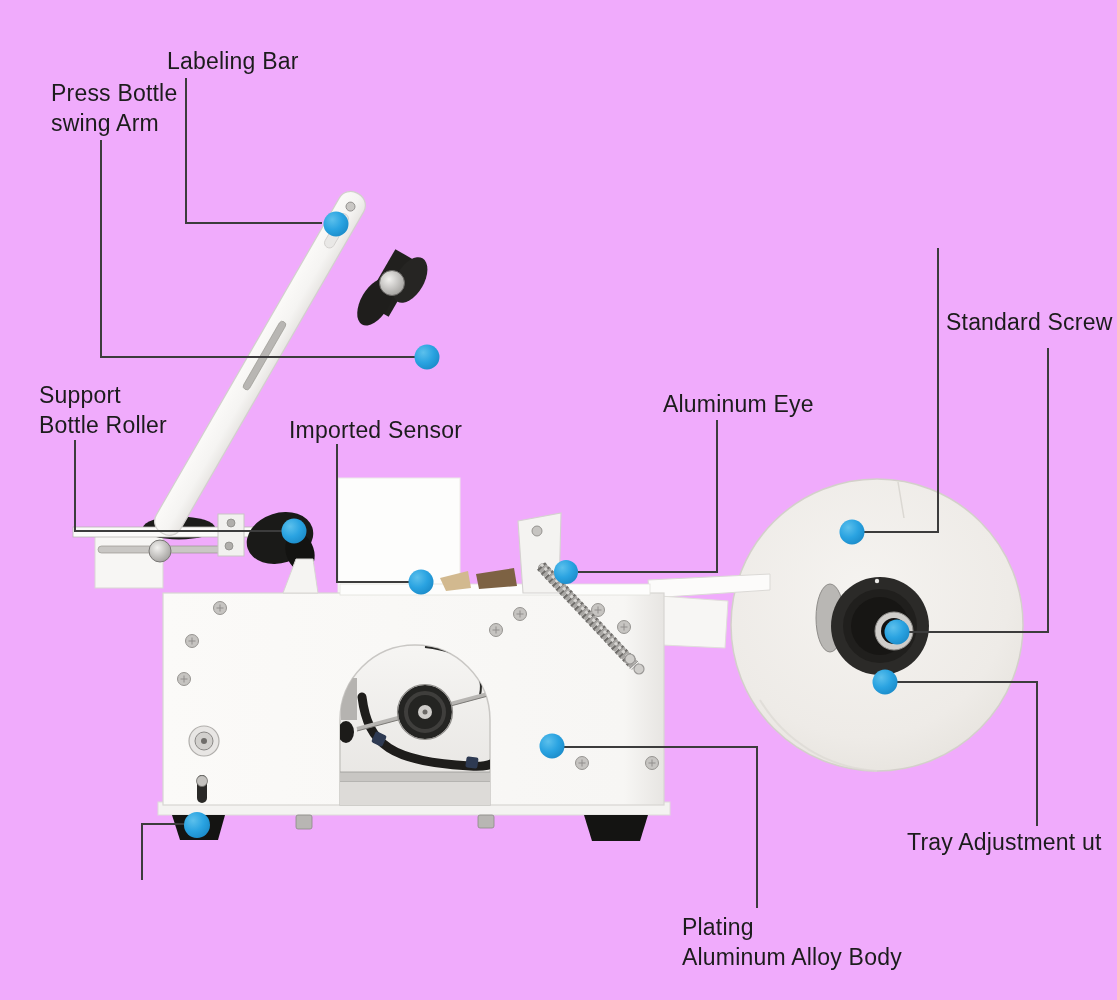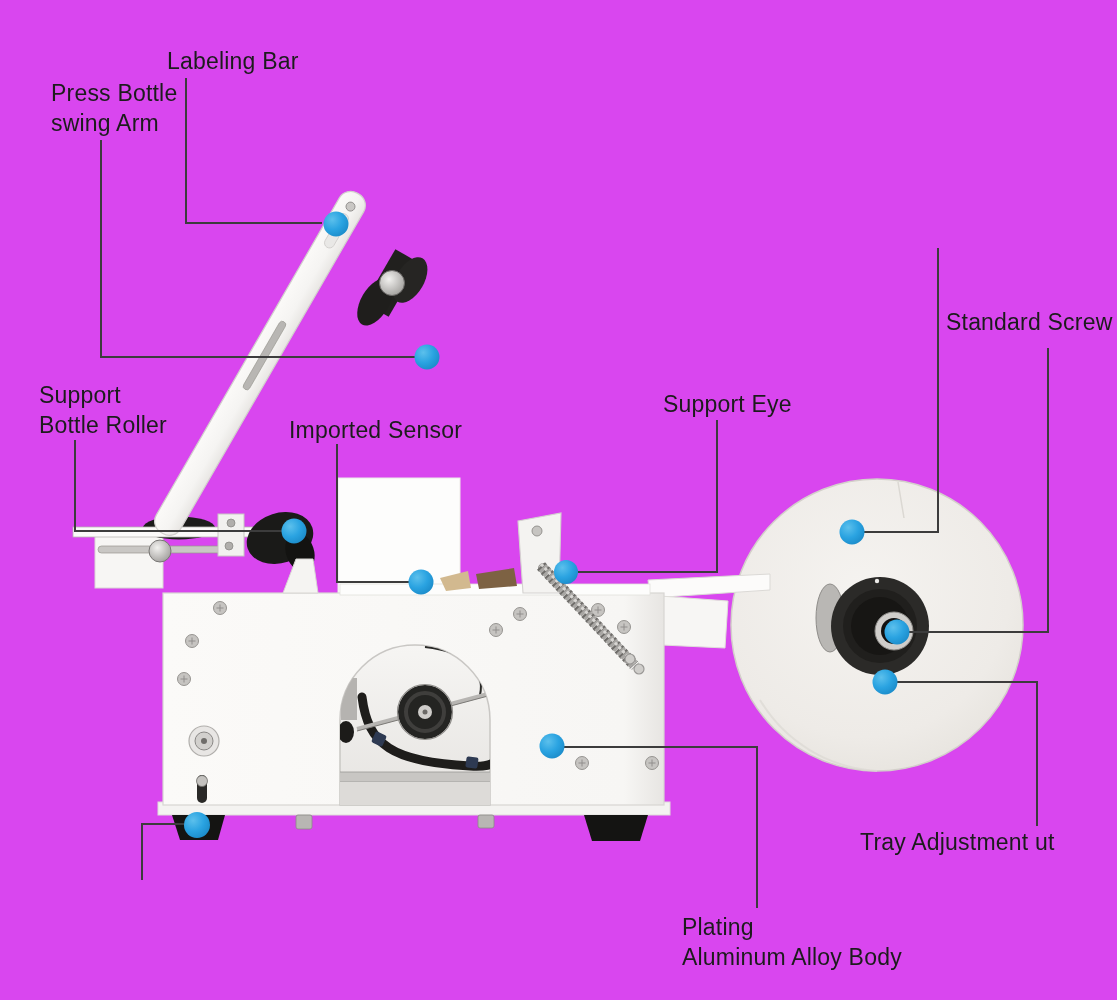--- a/index.html
+++ b/index.html
@@ -1,16 +1,16 @@
 <!DOCTYPE html>
 <html><head>
 <meta charset="utf-8">
 <style>
   html,body{margin:0;padding:0;background:#ffffff;}
-  .canvas{position:relative;width:1117px;height:1000px;background:#d946ef;overflow:hidden;
+  .canvas{position:relative;width:1117px;height:1000px;background:#f0abfc;overflow:hidden;
           font-family:"Liberation Sans",sans-serif;}
   .canvas svg{position:absolute;left:0;top:0;}
   .callout{position:absolute;font-size:23px;line-height:30px;color:#1c1c1c;
            white-space:nowrap;letter-spacing:.2px;}
   .callout span{display:block;}
 </style>
 </head>
 <body>
 
 <div class="canvas">
@@ -214,26 +214,26 @@
   <span>swing Arm</span>
 </div>
 
 <div class="callout" style="left:39px;top:380px;">
   <span>Support</span>
   <span>Bottle Roller</span>
 </div>
 
 <div class="callout" style="left:257px;top:415px;margin-left:32px;">Imported Sensor</div>
 
-<div class="callout" style="left:663px;top:389px;">Support Eye</div>
+<div class="callout" style="left:663px;top:389px;">Aluminum Eye</div>
 
 
 <div class="callout" style="left:946px;top:307px;">Standard Screw</div>
 
-<div class="callout" style="left:860px;top:827px;">Tray Adjustment ut</div>
+<div class="callout" style="left:907px;top:827px;">Tray Adjustment ut</div>
 
 
 <div class="callout" style="left:682px;top:912px;">
   <span>Plating</span>
   <span>Aluminum Alloy Body</span>
 </div>
 
 </div>
 
 </body></html>

